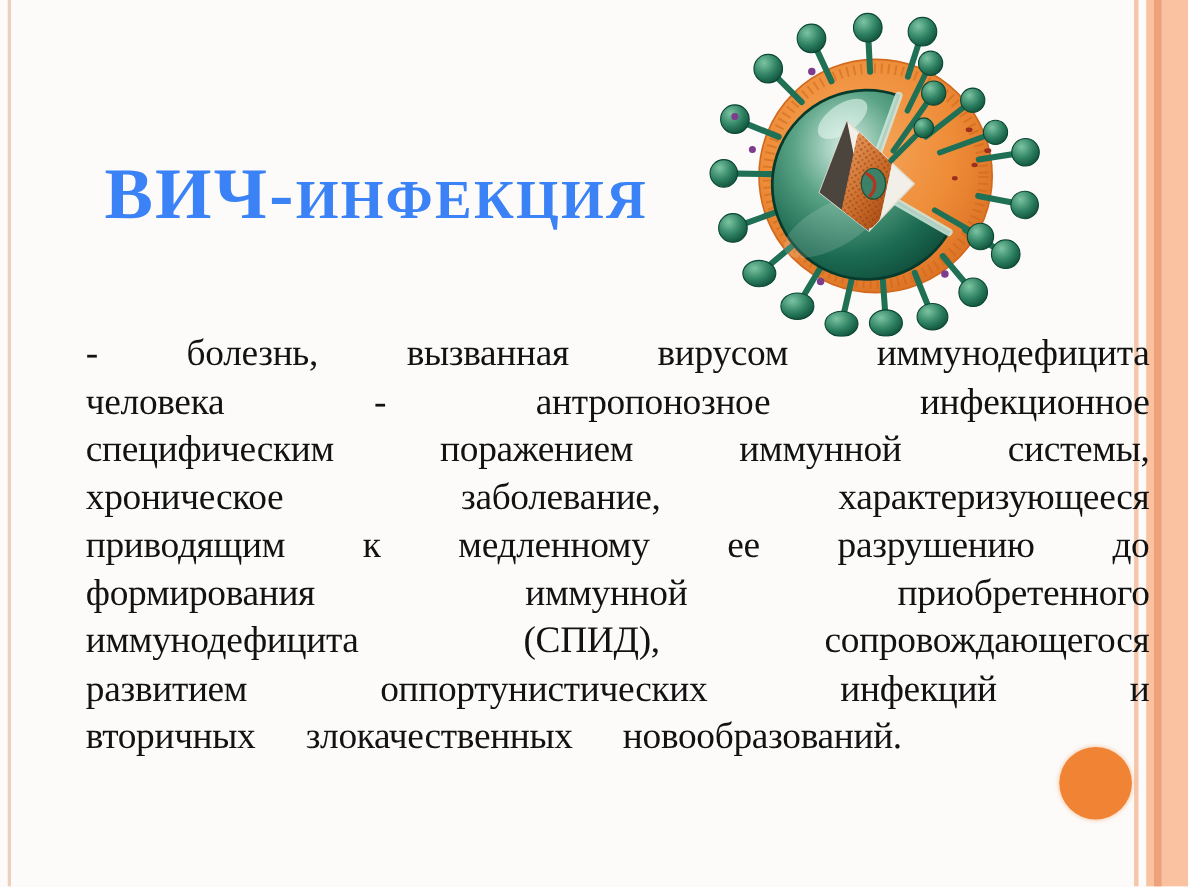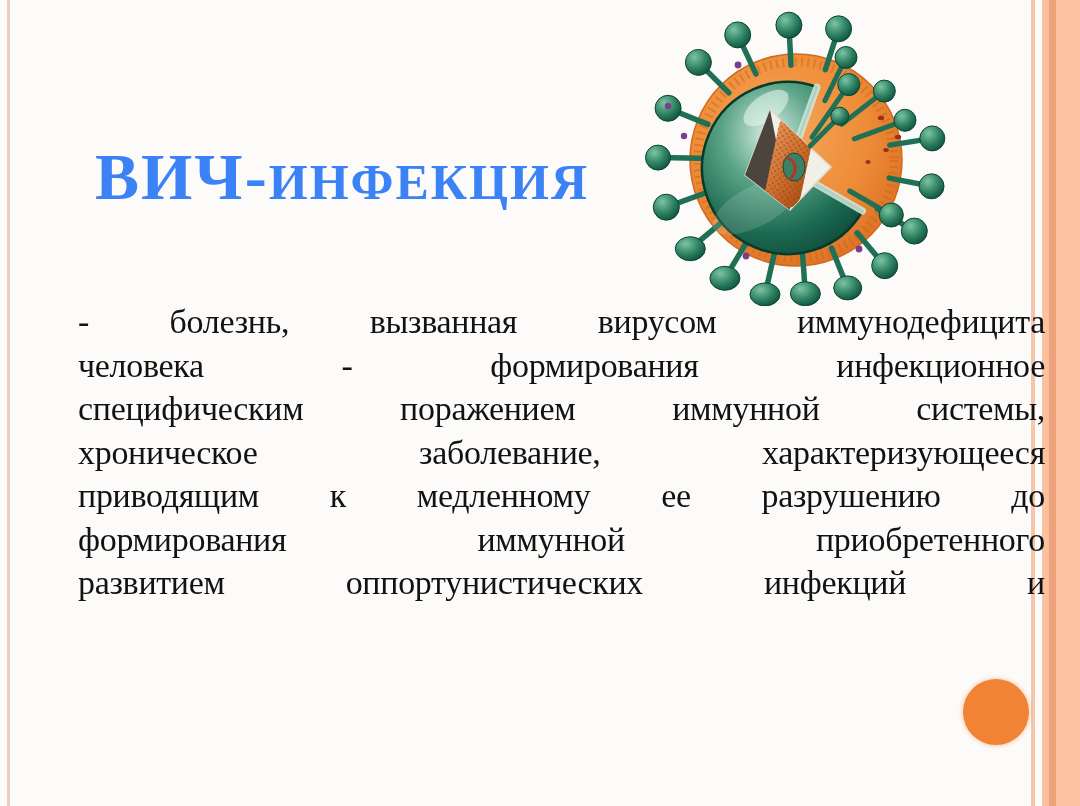--- a/index.html
+++ b/index.html
@@ -177,21 +177,23 @@
       <circle cx="30" cy="96" r="3.2"></circle>
       <circle cx="46" cy="126" r="3.2"></circle>
       <circle cx="108" cy="246" r="3.4"></circle>
       <circle cx="221" cy="239" r="3.4"></circle>
     </g>
   </svg>
 </div>
 
 <div class="body-text">
   <div class="line">- болезнь, вызванная вирусом иммунодефицита</div>
-  <div class="line">человека - формирования инфекционное</div>
+  <div class="line">человека - антропонозное инфекционное</div>
   <div class="line">специфическим поражением иммунной системы,</div>
   <div class="line">хроническое заболевание, характеризующееся</div>
   <div class="line">приводящим к медленному ее разрушению до</div>
   <div class="line">формирования иммунной приобретенного</div>
+  <div class="line">иммунодефицита (СПИД), сопровождающегося</div>
   <div class="line">развитием оппортунистических инфекций и</div>
+  <div class="line last">вторичных злокачественных новообразований.</div>
 </div>
 
 <div class="corner-circle"></div>
 
 </body></html>

